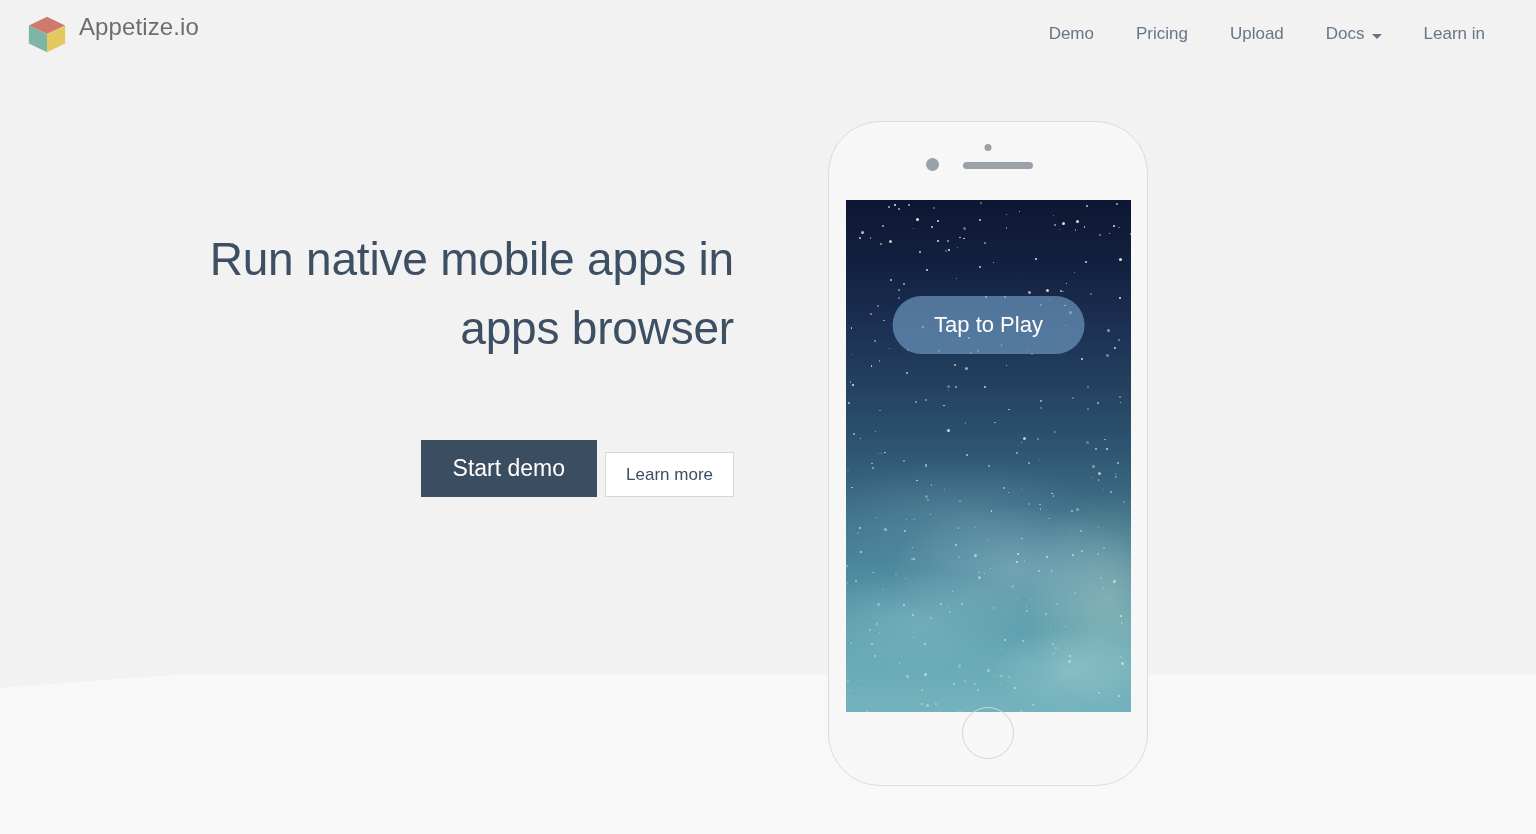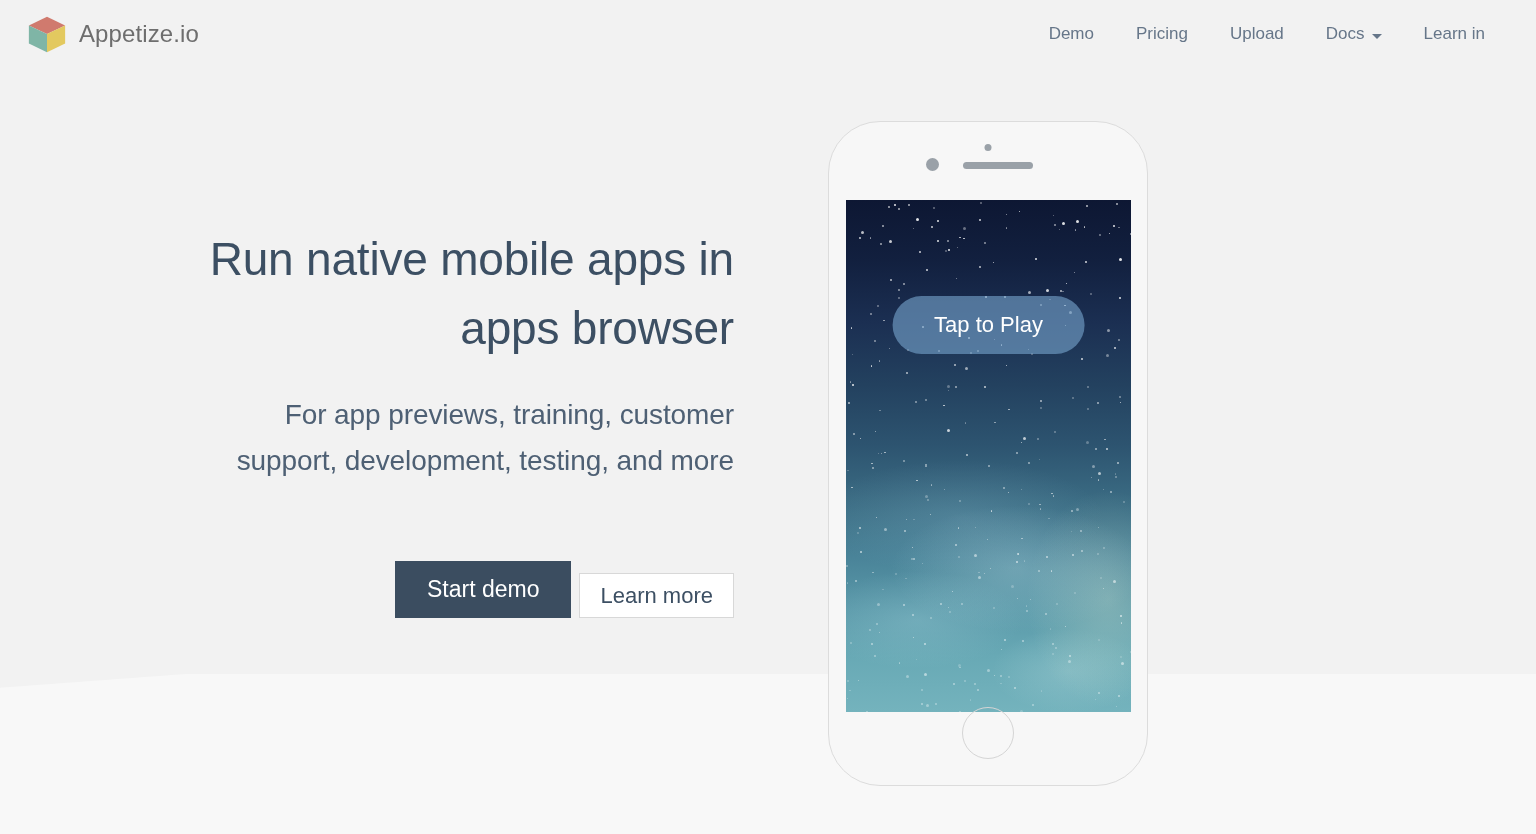--- a/index.html
+++ b/index.html
@@ -44,21 +44,20 @@
     z-index: 5;
     height: 68px;
     display: flex;
     align-items: center;
     justify-content: space-between;
     padding: 0 30px 0 26px;
   }
 
   .brand {
     display: flex;
-    align-items: center;
     gap: 11px;
     text-decoration: none;
   }
 
   .logo-cube { width: 42px; height: 42px; display: block; }
 
   .brand-name {
     font-size: 24px;
     color: #6e6e6e;
     font-weight: 400;
@@ -147,21 +146,21 @@
     color: #ffffff;
     font-size: 23px;
     padding: 14px 31px;
     line-height: 27px;
     border: 1px solid #3b4d60;
   }
 
   .btn-secondary {
     background: #ffffff;
     color: #3c4f63;
-    font-size: 22px;
+    font-size: 17px;
     padding: 11px 20px;
     line-height: 21px;
     border: 1px solid #d8d8d8;
     align-self: flex-start;
     margin-top: 13px;
   }
 
   
   .hero-device {
     position: relative;
@@ -324,24 +323,20 @@
 </header>
 
 <main class="hero">
 
   <div class="hero-copy">
     <h1 class="hero-title">
       <span>Run native mobile apps in</span><br>
       <span>apps browser</span>
     </h1>
 
-    <p class="hero-sub">
-      <span>For app previews, training, customer</span><br>
-      <span>support, development, testing, and more</span>
-    </p>
 
     <div class="hero-actions">
       <button class="btn btn-primary">Start demo</button>
       <button class="btn btn-secondary">Learn more</button>
     </div>
   </div>
 
   <div class="hero-device">
     <div class="phone">
 

